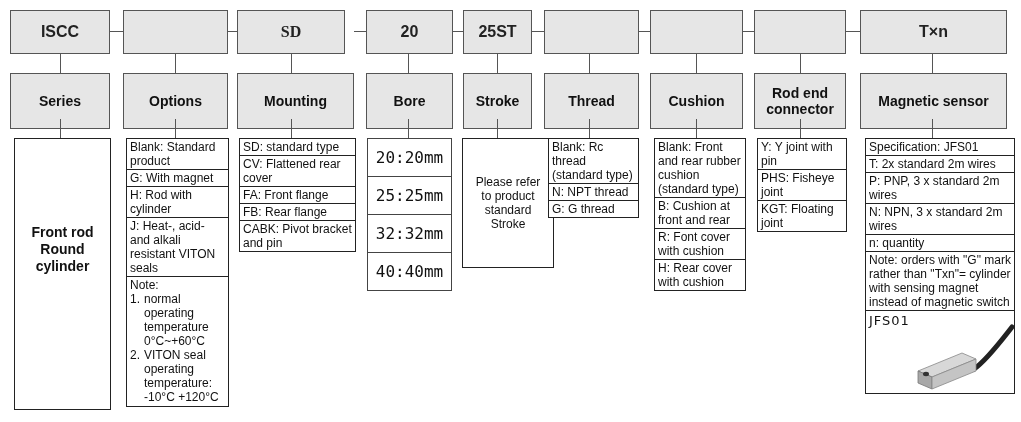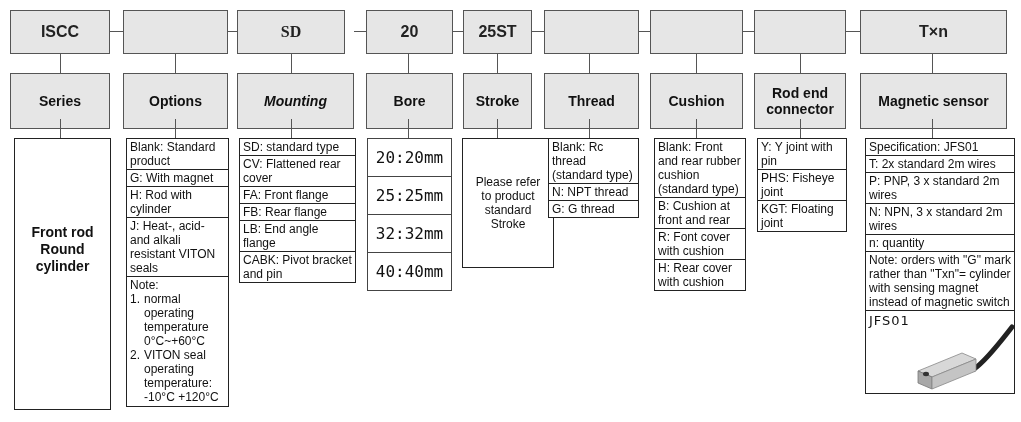--- a/index.html
+++ b/index.html
@@ -44,21 +44,21 @@
 <div class="vline" style="left:291px;top:54px;height:19px;"></div>
 <div class="vline" style="left:408px;top:54px;height:19px;"></div>
 <div class="vline" style="left:497px;top:54px;height:19px;"></div>
 <div class="vline" style="left:589px;top:54px;height:19px;"></div>
 <div class="vline" style="left:696px;top:54px;height:19px;"></div>
 <div class="vline" style="left:800px;top:54px;height:19px;"></div>
 <div class="vline" style="left:932px;top:54px;height:19px;"></div>
 
 <div class="label" style="left:10px;width:100px;">Series</div>
 <div class="label" style="left:123px;width:105px;">Options</div>
-<div class="label" style="left:237px;width:117px;font-style:italic;">Mounting</div>
+<div class="label" style="left:237px;width:117px;">Mounting</div>
 <div class="label" style="left:366px;width:87px;">Bore</div>
 <div class="label" style="left:463px;width:69px;">Stroke</div>
 <div class="label" style="left:544px;width:95px;">Thread</div>
 <div class="label" style="left:650px;width:93px;">Cushion</div>
 <div class="label" style="left:754px;width:92px;padding:0 6px;">Rod end connector</div>
 <div class="label" style="left:860px;width:147px;">Magnetic sensor</div>
 
 <div class="vline" style="left:60px;top:119px;height:19px;"></div>
 <div class="vline" style="left:175px;top:119px;height:19px;"></div>
 <div class="vline" style="left:291px;top:119px;height:19px;"></div>
@@ -91,21 +91,20 @@
         </li>
     </ul>
   </div>
 </div>
 
 <div class="list" style="left:239px;width:117px;">
   <div class="item">SD: standard type</div>
   <div class="item">CV: Flattened rear cover</div>
   <div class="item">FA: Front flange</div>
   <div class="item">FB: Rear flange</div>
-  <div class="item">LB: End angle flange</div>
   <div class="item">CABK: Pivot bracket and pin</div>
 </div>
 
 <div class="list bore" style="left:367px;width:85px;top:138px;border-color:#444;">
   <div class="item">20:20mm</div>
   <div class="item">25:25mm</div>
   <div class="item">32:32mm</div>
   <div class="item">40:40mm</div>
 </div>
 

